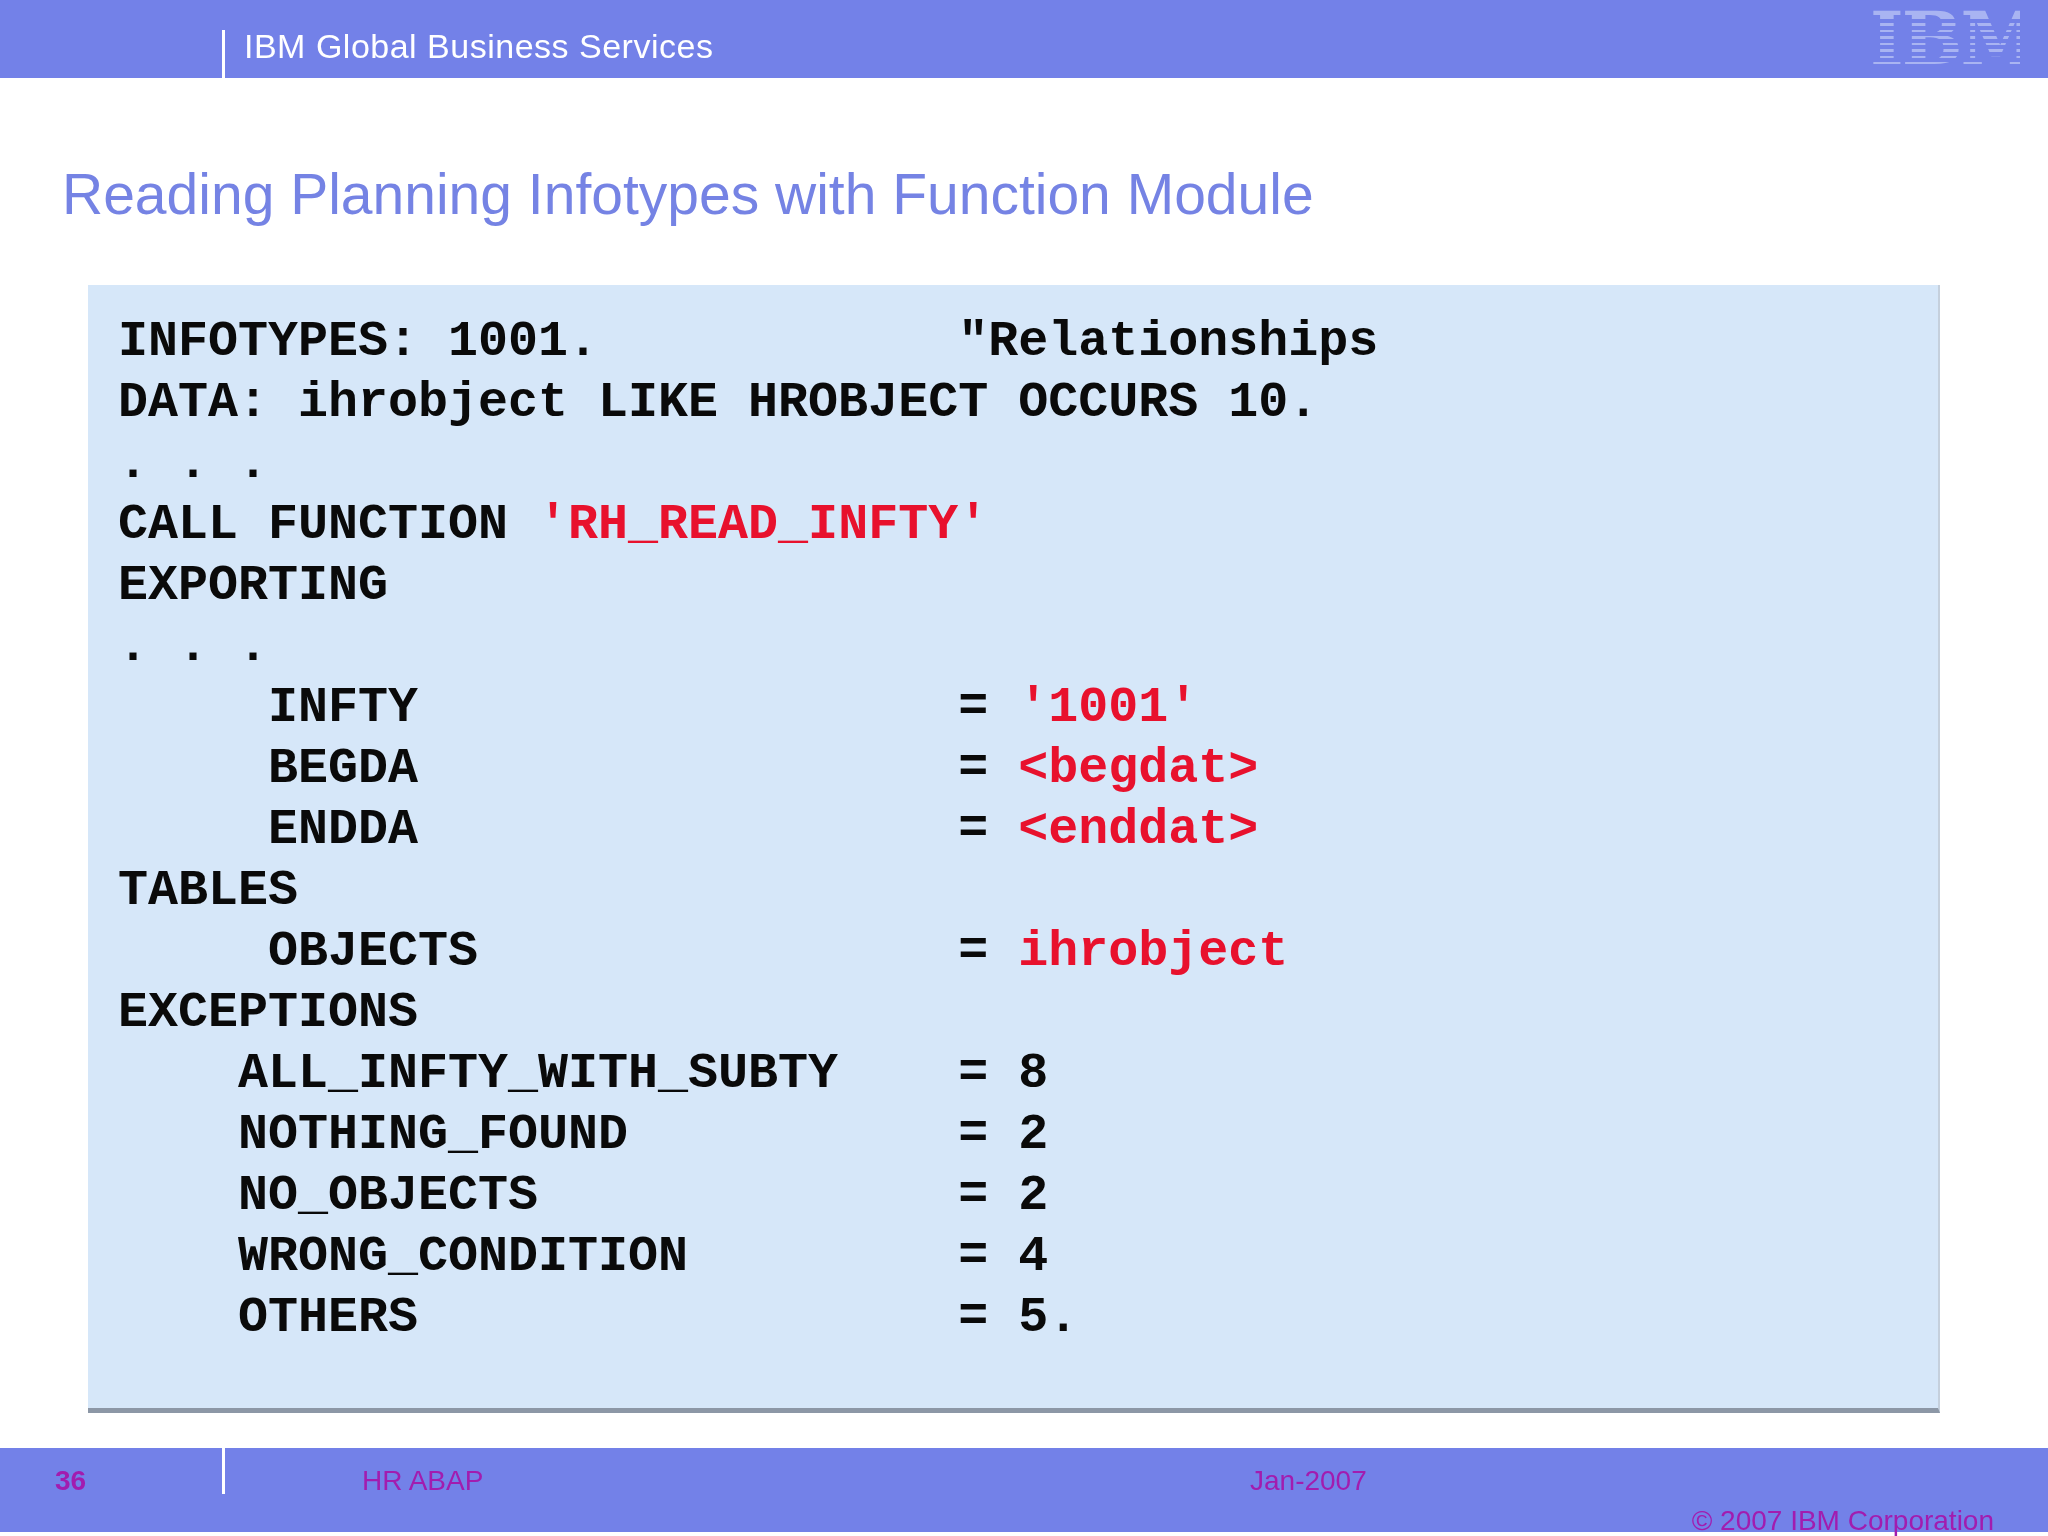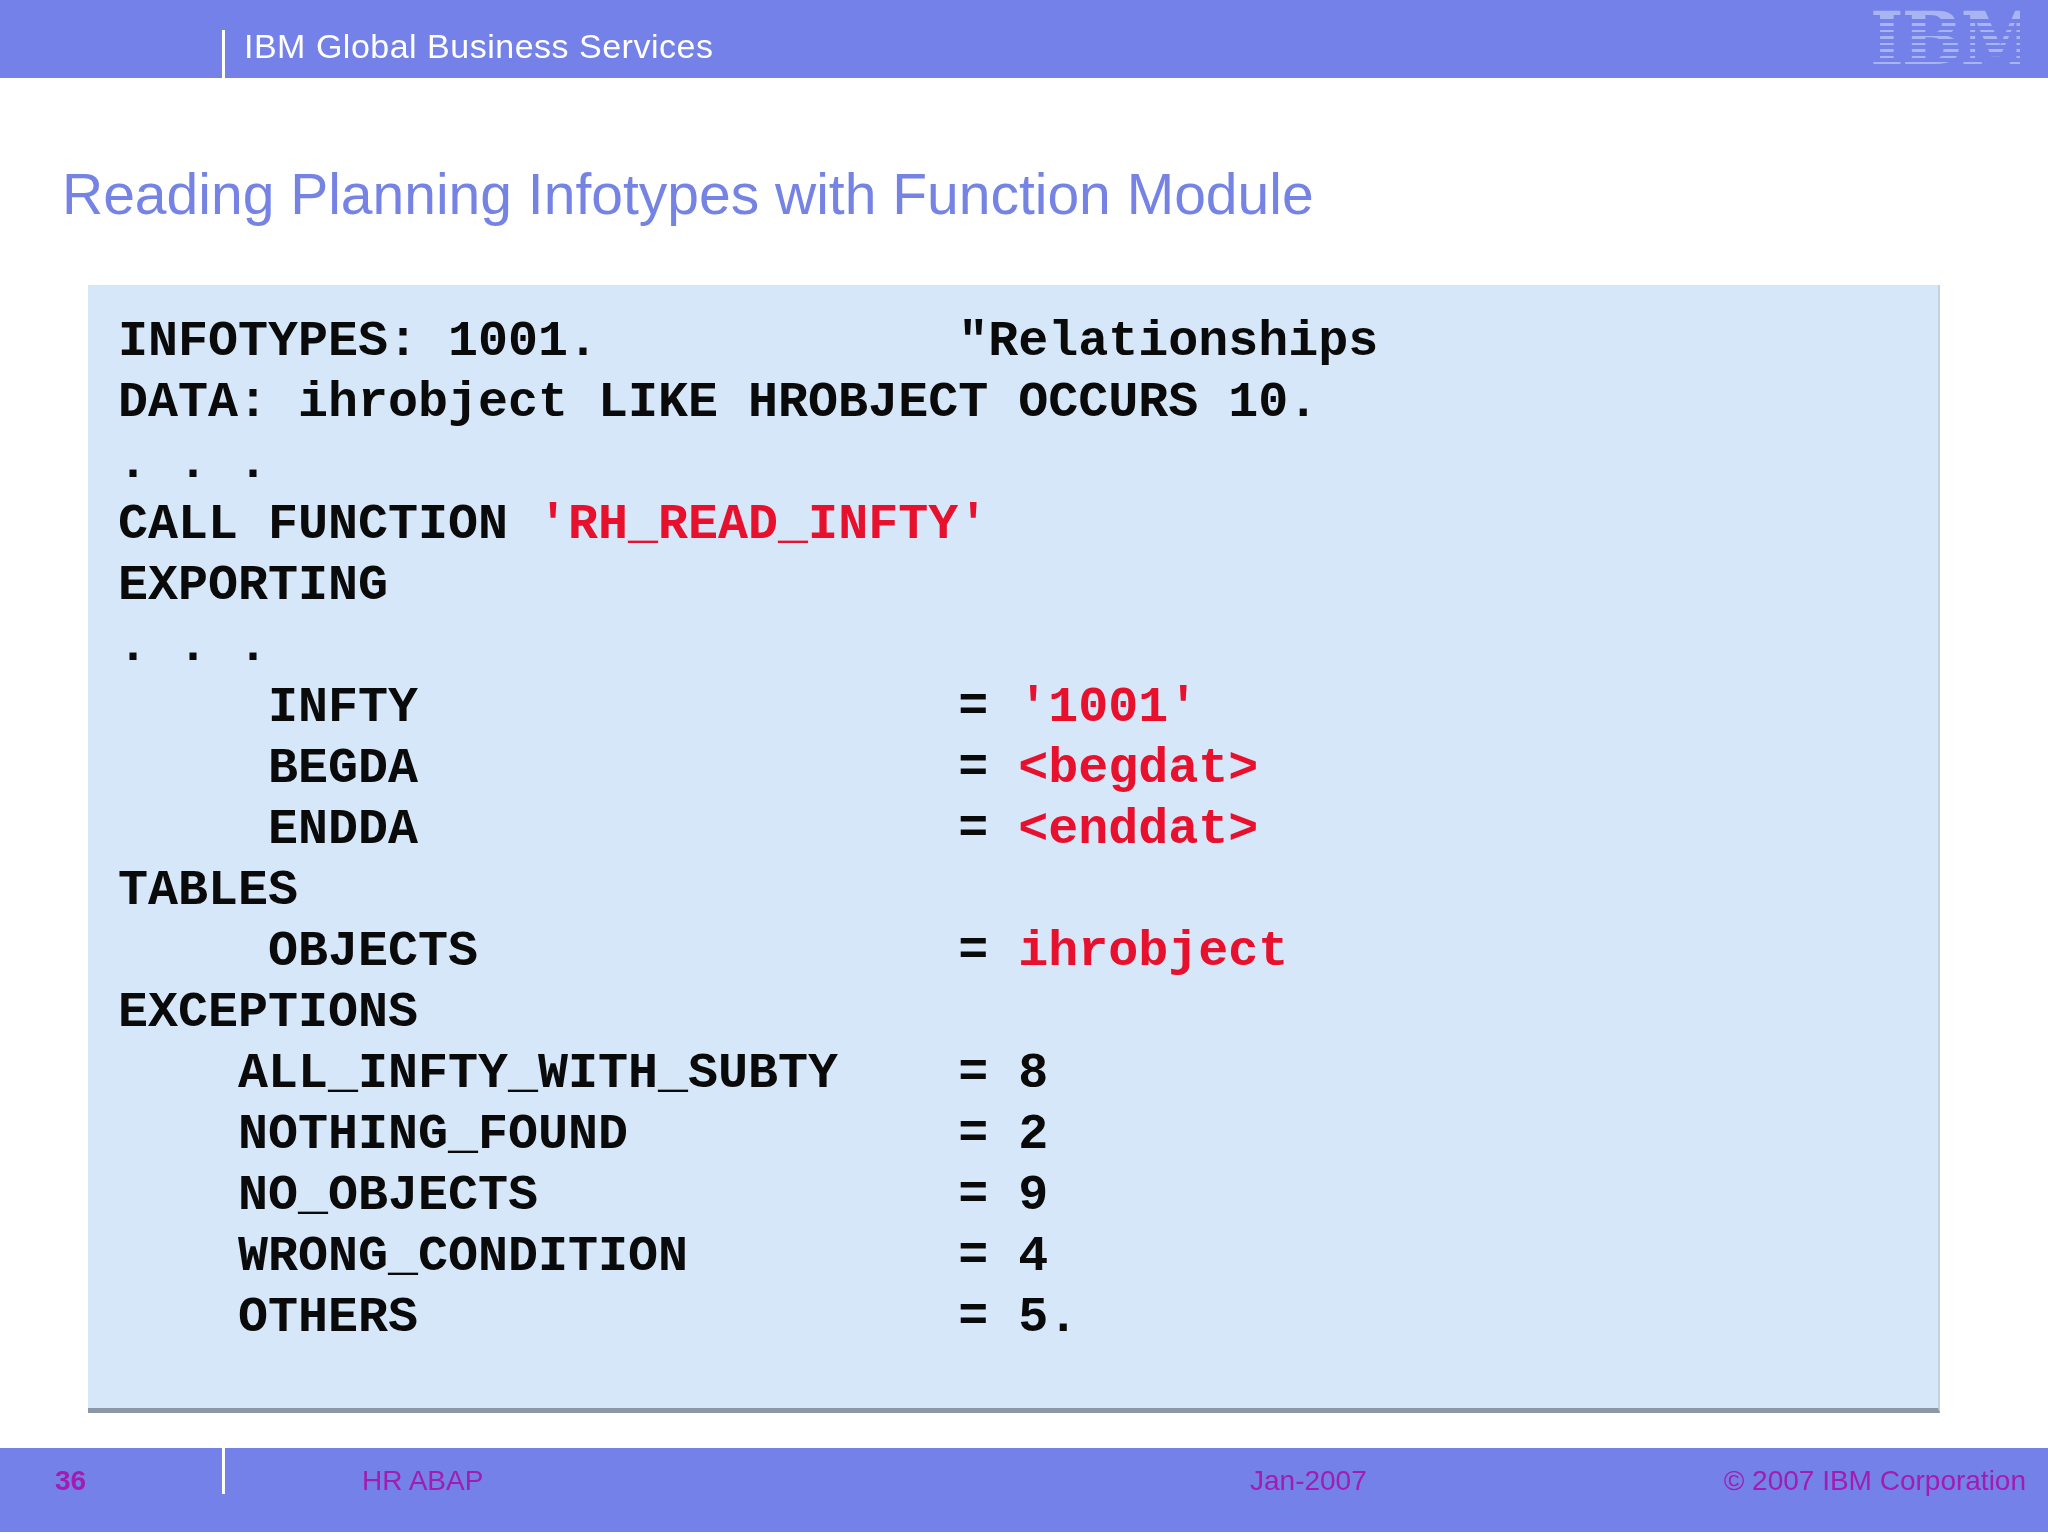--- a/index.html
+++ b/index.html
@@ -69,21 +69,21 @@
     position:absolute; top:1466px; font-size:28px; line-height:30px; color:#a21caf;
     z-index:4;
   }
   .page-number { left:55px; font-weight:bold; }
   .footer-divider {
     position:absolute; left:222px; top:1448px; width:3px; height:46px;
     background:#ffffff; z-index:5;
   }
   .course-name { left:362px; }
   .slide-date { left:1250px; }
-  .copyright { right:22px; }
+  .copyright { right:54px;margin-top:40px; }
 </style>
 </head>
 <body>
 
 <div class="header-bar"></div>
 <div class="brand-divider"></div>
 <div class="brand-text">IBM Global Business Services</div>
 <div class="ibm-logo">
   <div class="logo-text">IBM</div>
   <div class="logo-stripe" style="top:11px"></div>
@@ -105,21 +105,21 @@
     <div class="code-line"><span class="code-pre">EXPORTING</span></div>
     <div class="code-line"><span class="code-pre">. . .</span></div>
     <div class="code-line"><span class="code-pre">     INFTY                  = </span><span class="code-val">'1001'</span></div>
     <div class="code-line"><span class="code-pre">     BEGDA                  = </span><span class="code-val">&lt;begdat&gt;</span></div>
     <div class="code-line"><span class="code-pre">     ENDDA                  = </span><span class="code-val">&lt;enddat&gt;</span></div>
     <div class="code-line"><span class="code-pre">TABLES</span></div>
     <div class="code-line"><span class="code-pre">     OBJECTS                = </span><span class="code-val">ihrobject</span></div>
     <div class="code-line"><span class="code-pre">EXCEPTIONS</span></div>
     <div class="code-line"><span class="code-pre">    ALL_INFTY_WITH_SUBTY    = 8</span></div>
     <div class="code-line"><span class="code-pre">    NOTHING_FOUND           = 2</span></div>
-    <div class="code-line"><span class="code-pre">    NO_OBJECTS              = 9</span></div>
+    <div class="code-line"><span class="code-pre">    NO_OBJECTS              = 2</span></div>
     <div class="code-line"><span class="code-pre">    WRONG_CONDITION         = 4</span></div>
     <div class="code-line"><span class="code-pre">    OTHERS                  = 5.</span></div>
   </div>
 
 <div class="footer-bar"></div>
 <div class="footer-text page-number">36</div>
 <div class="footer-divider"></div>
 <div class="footer-text course-name">HR ABAP</div>
 <div class="footer-text slide-date">Jan-2007</div>
 <div class="footer-text copyright">© 2007 IBM Corporation</div>

